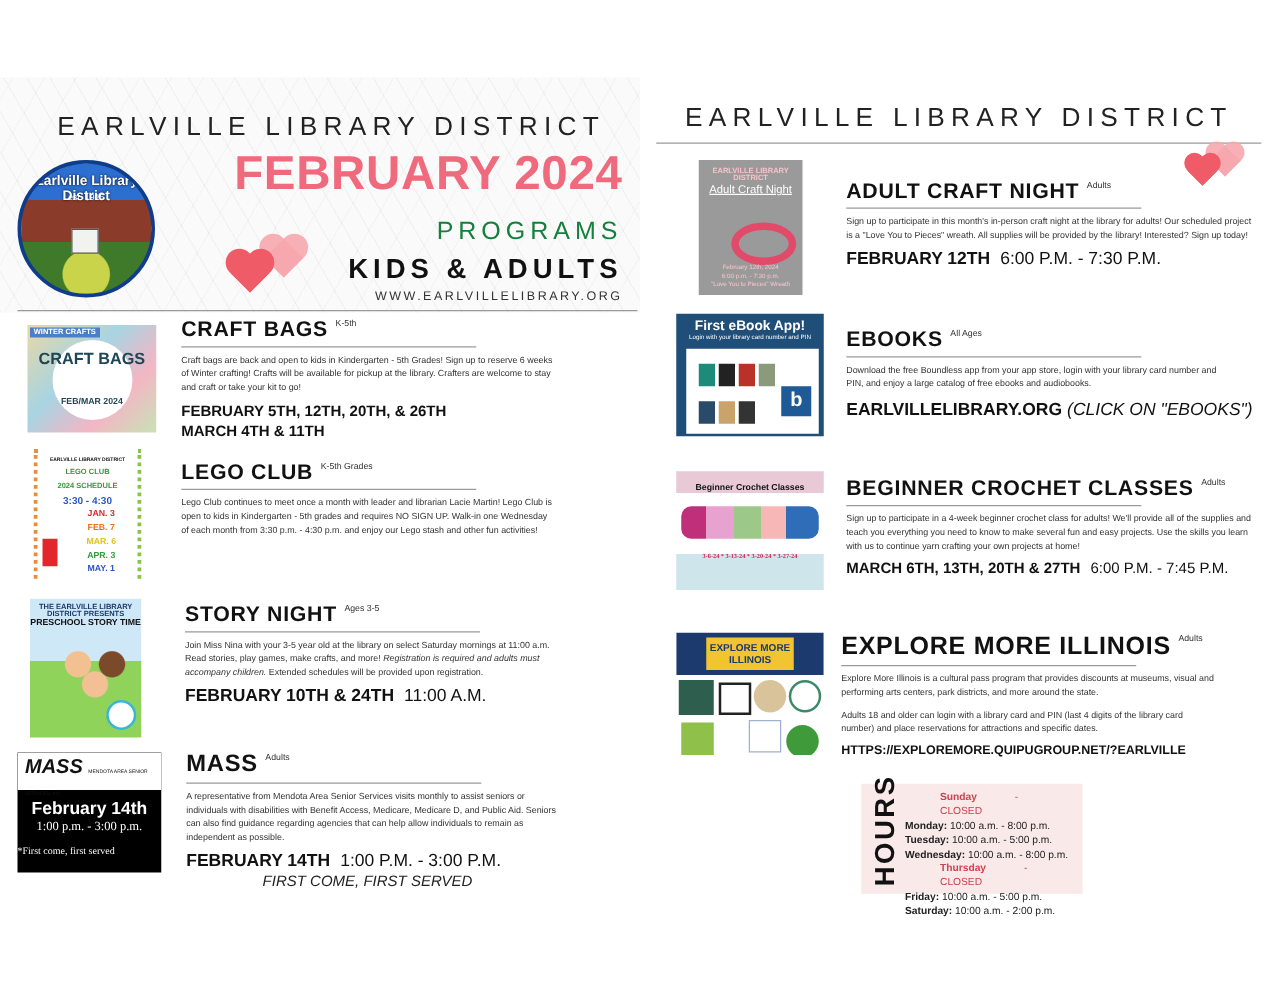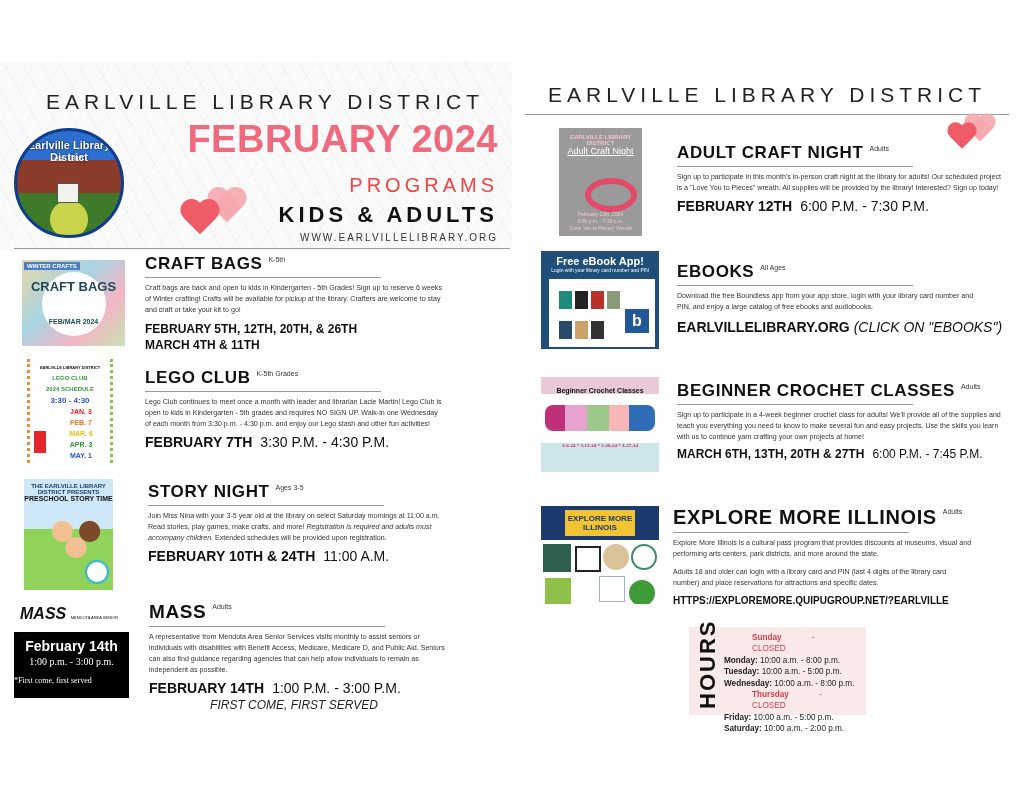--- a/index.html
+++ b/index.html
@@ -18,21 +18,21 @@
     position: absolute; right: 520px; top: 90px; left: 0;
     text-align: right; font-size: 21px; letter-spacing: 5px; color: #222;
     padding-right: 20px;
   }
   .left-month {
     position: absolute; left: 150px; width: 348px; top: 118px; text-align: right;
     font-size: 38px; font-weight: bold; color: #f06a7e; letter-spacing: 0.5px;
   }
   .left-programs {
     position: absolute; left: 300px; width: 198px; top: 174px; text-align: right;
-    font-size: 20px; letter-spacing: 4px; color: #ef4444;
+    font-size: 20px; letter-spacing: 4px; color: #15803d;
   }
   .left-kids {
     position: absolute; left: 250px; width: 248px; top: 202px; text-align: right;
     font-size: 22px; font-weight: bold; letter-spacing: 4px; color: #111;
   }
   .left-url {
     position: absolute; left: 280px; width: 218px; top: 232px; text-align: right;
     font-size: 10px; letter-spacing: 2px; color: #333;
   }
   .left-divider { position: absolute; left: 14px; width: 496px; top: 248px; height: 1px; background: #9a9a9a; }
@@ -187,21 +187,20 @@
       <div style="font-size:7px; color:#2e9a3a; margin-left:22px;">APR. 3</div>
       <div style="font-size:7px; color:#2855c8; margin-left:22px;">MAY. 1</div>
       <div style="font-size:7px; color:#6a2fb0; margin-left:22px;">JUN. 5</div>
       <div style="position:absolute; left:4px; top:72px; width:12px; height:22px; background:#e3262b;"></div>
     </div>
   </div>
   <div class="prog" style="left:145px; top:368px;">
     <span class="prog-title">LEGO CLUB</span><span class="prog-tag">K-5th Grades</span>
     <div class="prog-rule"></div>
     <div class="prog-desc">Lego Club continues to meet once a month with leader and librarian Lacie Martin! Lego Club is open to kids in Kindergarten - 5th grades and requires NO SIGN UP. Walk-in one Wednesday of each month from 3:30 p.m. - 4:30 p.m. and enjoy our Lego stash and other fun activities!</div>
-    <div class="prog-date" style="font-size:14px;"><span>FEBRUARY 7TH</span><span class="time">3:30 P.M. - 4:30 P.M.</span></div>
   </div>
 
   <div class="prog" style="left:24px; top:479px;">
     <div class="thumb t-story" style="left:0; top:0; width:89px; height:111px;">
       <div class="h">THE EARLVILLE LIBRARY</div>
       <div class="h" style="margin-top:0;">DISTRICT PRESENTS</div>
       <div class="h2">PRESCHOOL STORY TIME</div>
       <div class="kids"></div>
       <div class="stamp"></div>
     </div>
@@ -250,21 +249,21 @@
   </div>
   <div class="prog" style="left:677px; top:143px;">
     <span class="prog-title">ADULT CRAFT NIGHT</span><span class="prog-tag">Adults</span>
     <div class="prog-rule"></div>
     <div class="prog-desc" style="width:325px;">Sign up to participate in this month's in-person craft night at the library for adults! Our scheduled project is a "Love You to Pieces" wreath. All supplies will be provided by the library! Interested? Sign up today!</div>
     <div class="prog-date" style="font-size:14px;"><span>FEBRUARY 12TH</span><span class="time">6:00 P.M. - 7:30 P.M.</span></div>
   </div>
 
   <div class="prog" style="left:541px; top:251px;">
     <div class="thumb t-ebook" style="left:0; top:0; width:118px; height:98px;">
-      <div class="h">Free eBook App!</div>
+      <div class="h">First eBook App!</div>
       <div class="s">Login with your library card number and PIN</div>
       <div class="screen">
         <div class="bk" style="left:10px; background:#1e8a7a;"></div>
         <div class="bk" style="left:26px; background:#222;"></div>
         <div class="bk" style="left:42px; background:#b8322a;"></div>
         <div class="bk" style="left:58px; background:#8a9a7a;"></div>
         <div class="bk" style="left:10px; top:42px; background:#2a4a6a;"></div>
         <div class="bk" style="left:26px; top:42px; background:#c9a36a;"></div>
         <div class="bk" style="left:42px; top:42px; background:#333;"></div>
         <div class="bl">b</div>

